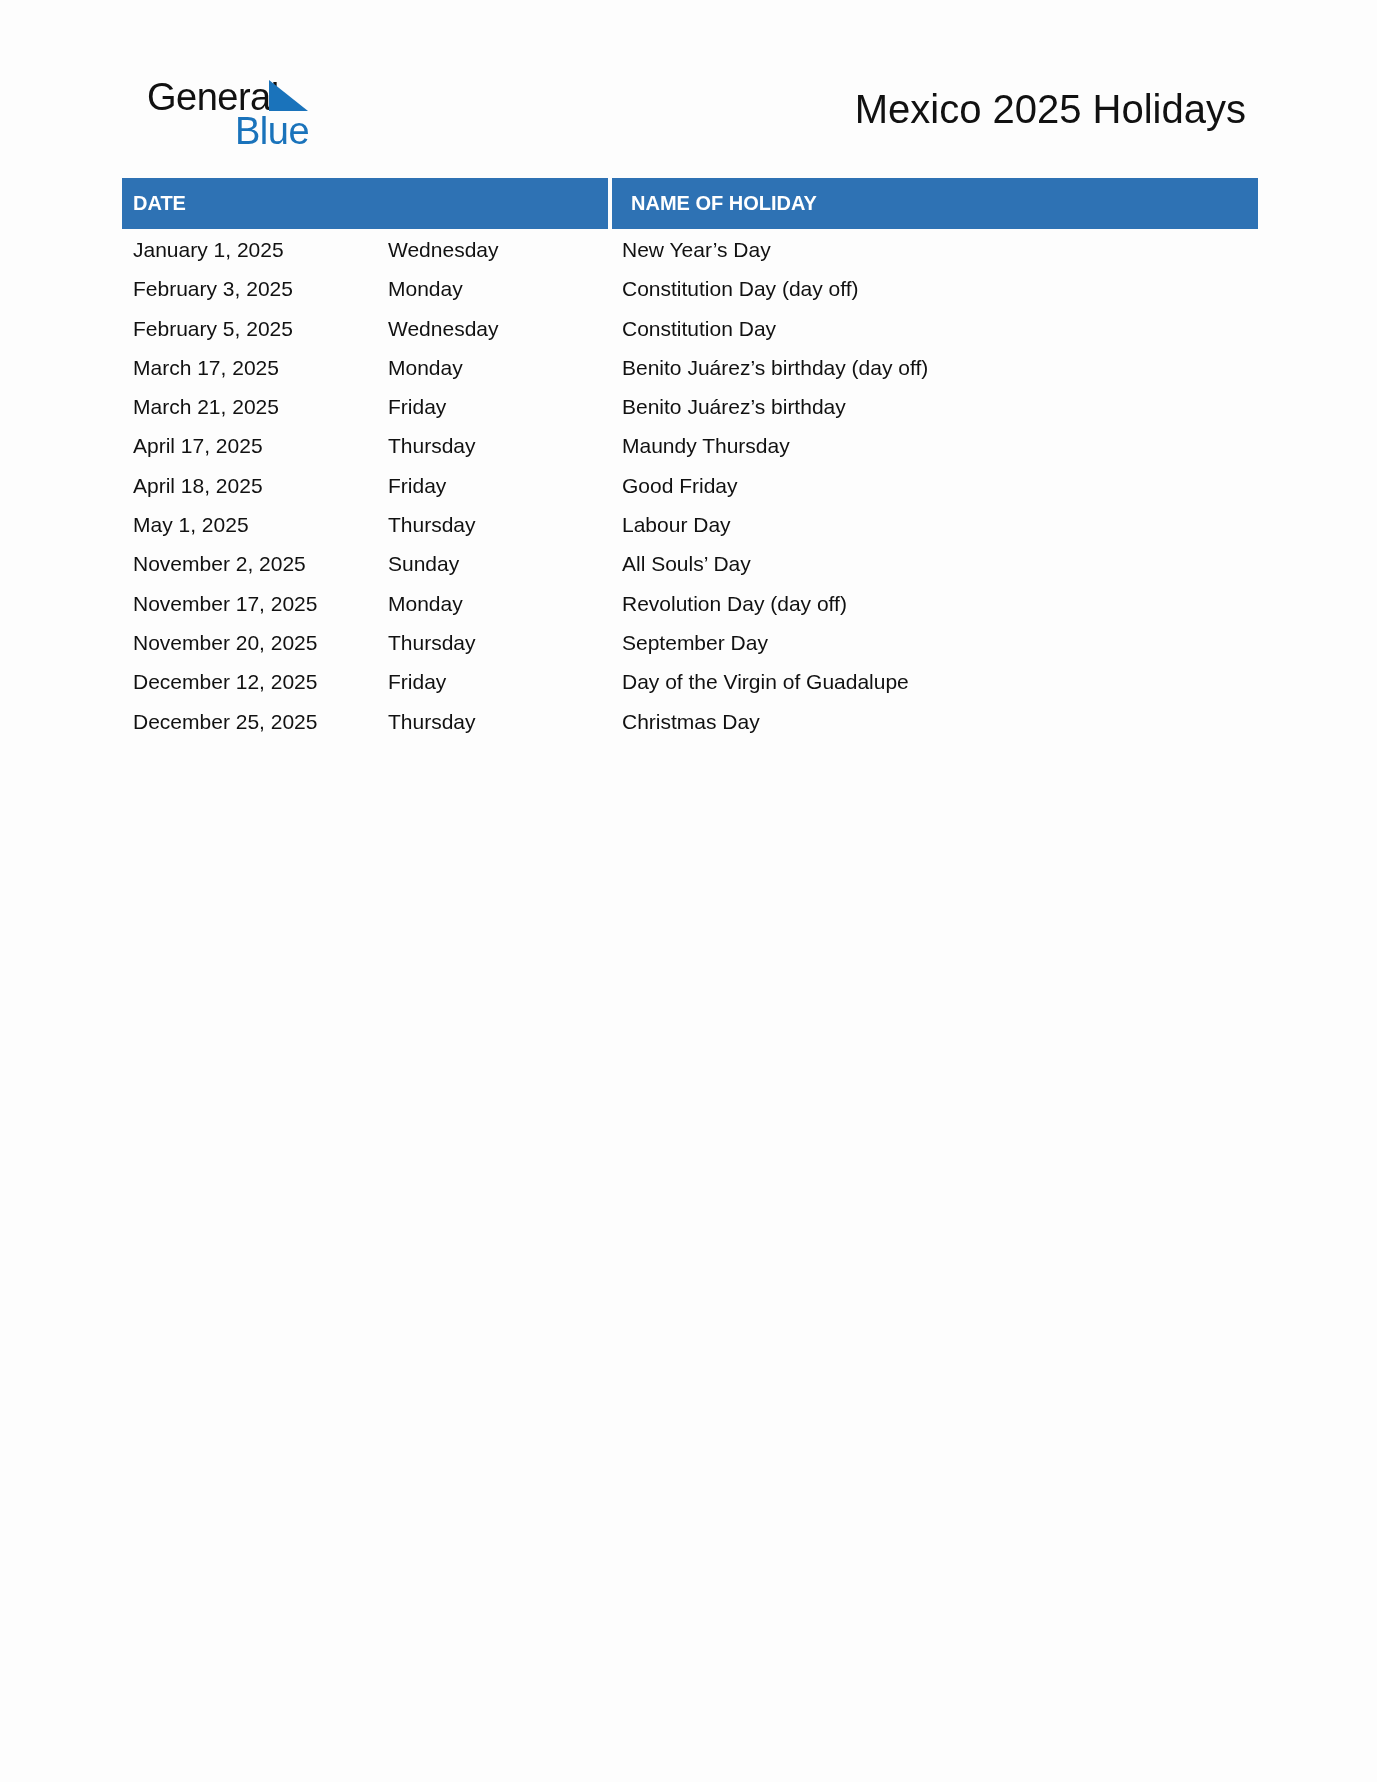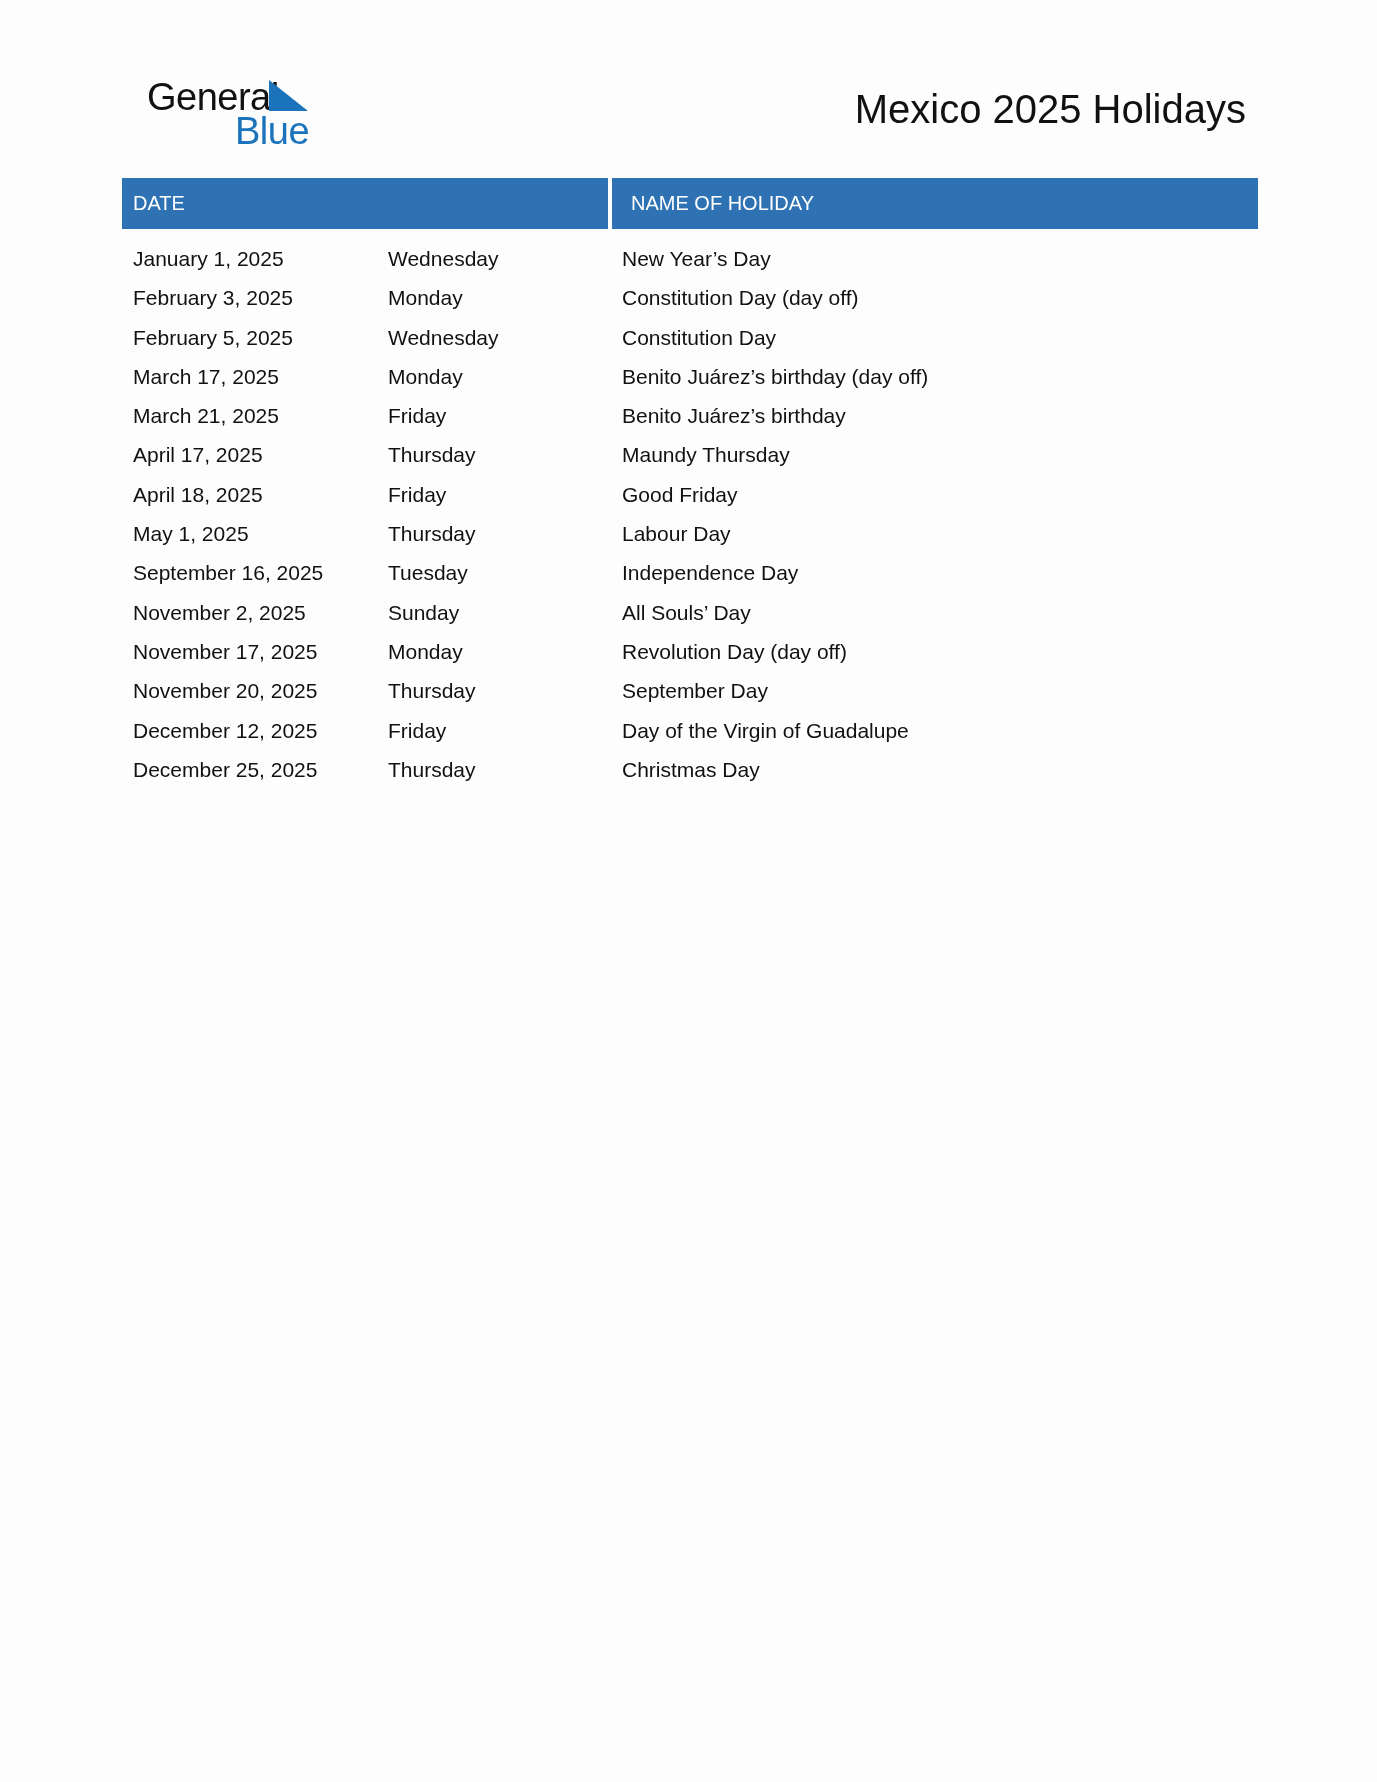--- a/index.html
+++ b/index.html
@@ -8,24 +8,24 @@
     position: relative; overflow: hidden;
     font-family: "Liberation Sans", "DejaVu Sans", sans-serif; color: #111;
   }
   .logo { position: absolute; left: 131px; top: 74px; width: 200px; height: 80px; }
   .logo .general { position: absolute; left: 0; top: 0; font-size: 38px; letter-spacing: -0.5px; color: #111; line-height: 46px; margin-left: 16px; }
   .logo .blue { position: absolute; left: 104px; top: 34px; font-size: 38px; letter-spacing: -0.5px; color: #1a73bb; line-height: 46px; }
   .logo svg { position: absolute; left: 138px; top: 6px; }
   .title { position: absolute; right: 131px; top: 84px; font-size: 40px; color: #111; line-height: 50px; }
   .table { position: absolute; left: 122px; top: 178px; width: 1136px; }
   .thead { position: relative; height: 51px; }
-  .th { position: absolute; top: 0; height: 51px; background: #2e72b4; color: #fff; font-weight: normal; font-size: 20px; line-height: 51px; box-sizing: border-box; padding-left: 11px; }
+  .th { position: absolute; top: 0; height: 51px; background: #2e72b4; color: #fff; font-weight: bold; font-size: 20px; line-height: 51px; box-sizing: border-box; padding-left: 11px; }
   .th.date { left: 0; width: 486px; }
   .th.name { left: 490px; width: 646px; padding-left: 19px; }
-  .tbody { position: relative; margin-top: 10px; }
+  .tbody { position: relative; margin-top: 1px; }
   .row { position: relative; height: 39.3px; font-size: 21px; line-height: 39px; }
   .row span { position: absolute; top: 0; white-space: nowrap; }
   .row .c-date { left: 11px; }
   .row .c-day { left: 266px; }
   .row .c-name { left: 500px; }
 </style>
 </head>
 <body>
 
 <div class="logo">
@@ -78,25 +78,20 @@
         <span class="c-date">April 18, 2025</span>
         <span class="c-day">Friday</span>
         <span class="c-name">Good Friday</span>
       </div>
       <div class="row">
         <span class="c-date">May 1, 2025</span>
         <span class="c-day">Thursday</span>
         <span class="c-name">Labour Day</span>
       </div>
       <div class="row">
-        <span class="c-date">September 16, 2025</span>
-        <span class="c-day">Tuesday</span>
-        <span class="c-name">Independence Day</span>
-      </div>
-      <div class="row">
         <span class="c-date">November 2, 2025</span>
         <span class="c-day">Sunday</span>
         <span class="c-name">All Souls’ Day</span>
       </div>
       <div class="row">
         <span class="c-date">November 17, 2025</span>
         <span class="c-day">Monday</span>
         <span class="c-name">Revolution Day (day off)</span>
       </div>
       <div class="row">

